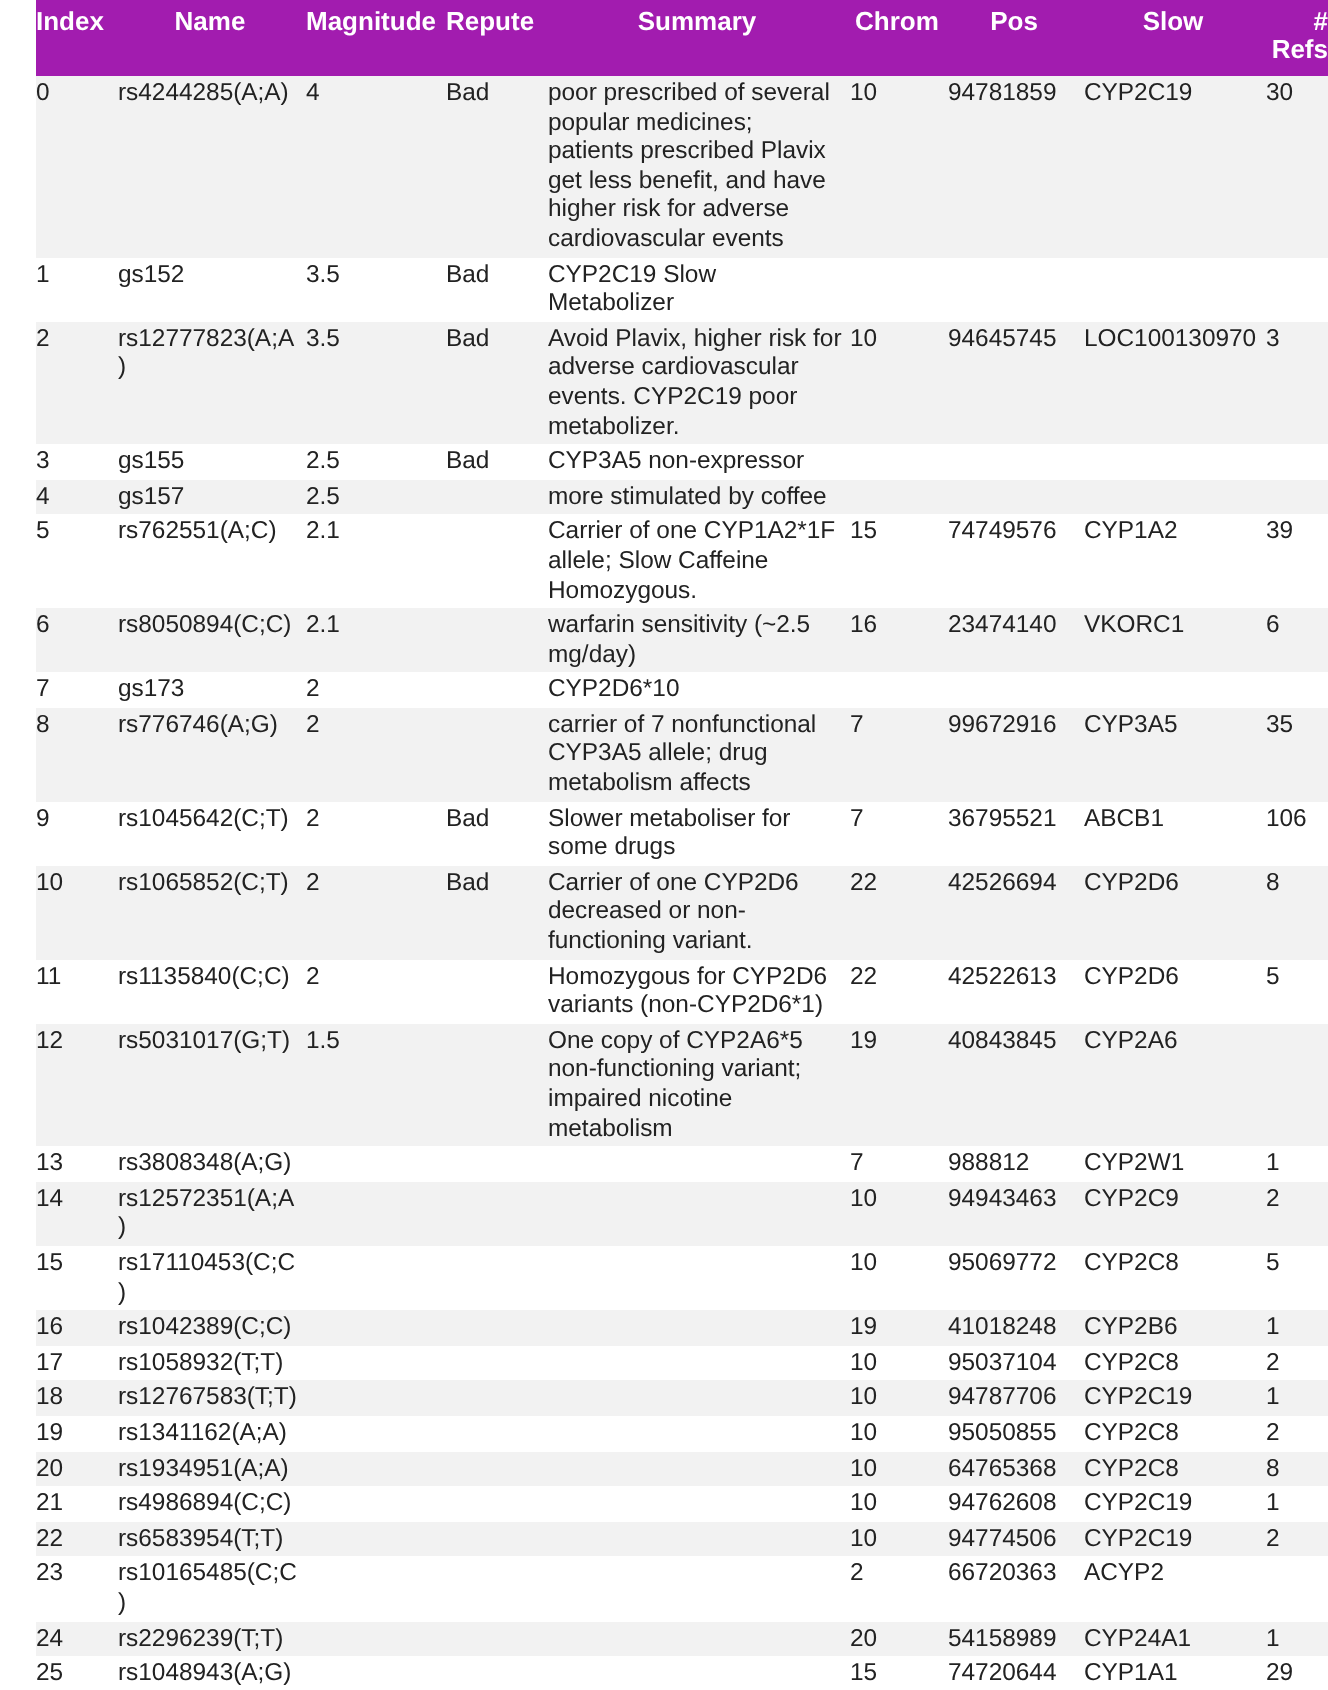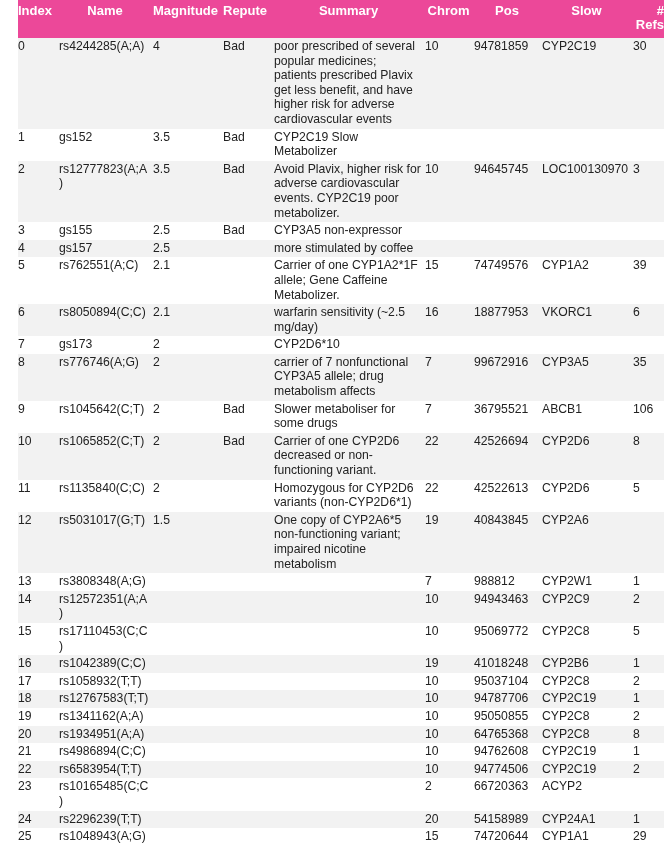--- a/index.html
+++ b/index.html
@@ -20,21 +20,21 @@
       left: 18px;
       top: 0;
       width: 660px;
     }
     table {
       border-collapse: collapse;
       table-layout: fixed;
       width: 660px;
     }
     thead th {
-      background: #ec4899;
+      background: #a21caf;
       color: #ffffff;
       font-weight: bold;
       font-size: 13px;
       line-height: 14px;
       vertical-align: top;
       padding: 4px 2px 6px 0;
       height: 25px;
       text-align: center;
     }
     thead th.left { text-align: left; }
@@ -142,34 +142,34 @@
           <td></td>
           <td></td>
           <td></td>
           <td class="refs"></td>
         </tr>
         <tr>
           <td>5</td>
           <td>rs762551(A;C)</td>
           <td>2.1</td>
           <td></td>
-          <td>Carrier of one CYP1A2*1F allele; Gene Caffeine Metabolizer.</td>
+          <td>Carrier of one CYP1A2*1F allele; Slow Caffeine Homozygous.</td>
           <td>15</td>
           <td>74749576</td>
           <td>CYP1A2</td>
           <td class="refs">39</td>
         </tr>
         <tr>
           <td>6</td>
           <td>rs8050894(C;C)</td>
           <td>2.1</td>
           <td></td>
           <td>warfarin sensitivity (~2.5 mg/day)</td>
           <td>16</td>
-          <td>18877953</td>
+          <td>23474140</td>
           <td>VKORC1</td>
           <td class="refs">6</td>
         </tr>
         <tr>
           <td>7</td>
           <td>gs173</td>
           <td>2</td>
           <td></td>
           <td>CYP2D6*10</td>
           <td></td>

